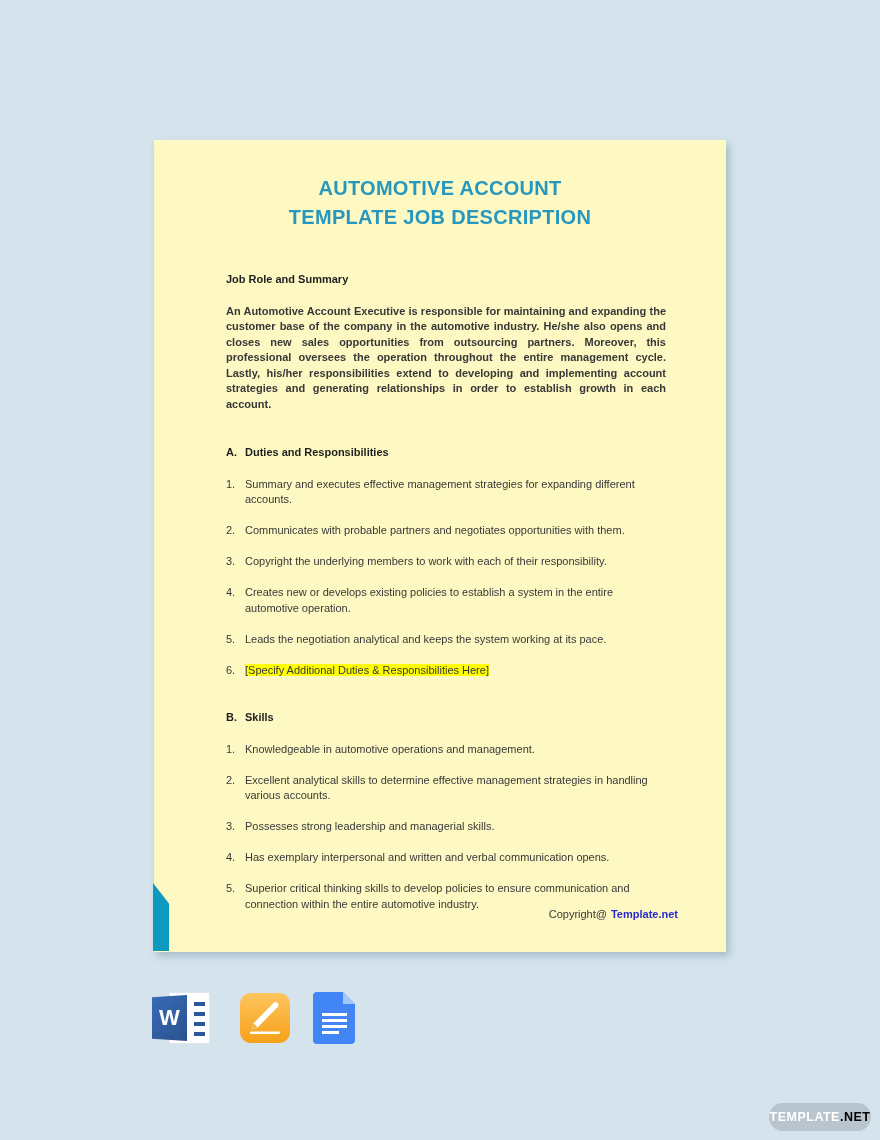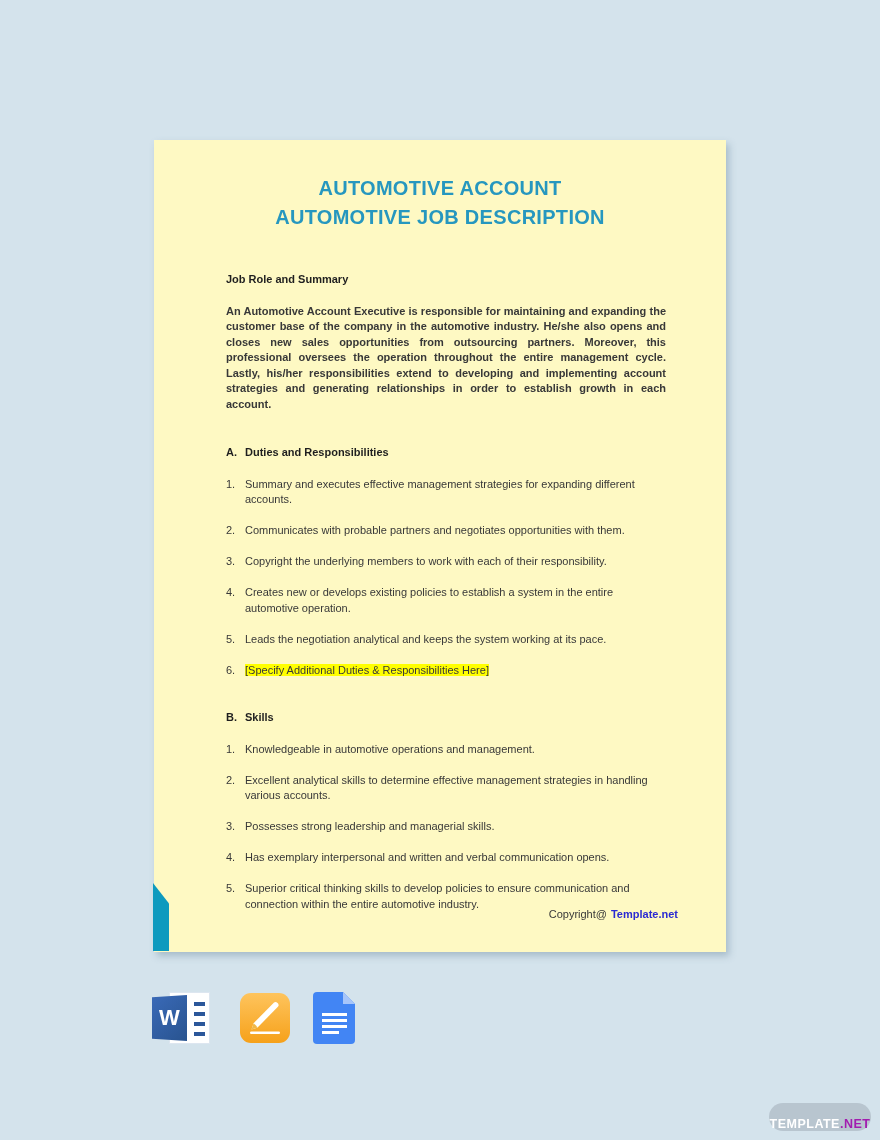--- a/index.html
+++ b/index.html
@@ -92,34 +92,34 @@
   }
   .docs-lines { position:absolute; left:9px; top:21px; width:25px; }
   .docs-lines span { display:block; height:3px; background:#ffffff; margin-bottom:3px; }
   .docs-lines span:nth-child(4) { width:17px; }
 
   
   .watermark {
     position:absolute; left:769px; top:1103px;
     width:102px; height:28px; border-radius:14px;
     background:#b8c5cf;
-    display:flex; align-items:flex-end; justify-content:center;
+    display:flex; align-items:center; justify-content:center;
     font-size:12.5px; letter-spacing:0.5px; white-space:nowrap;
   }
   .watermark .brand { color:#ffffff; font-weight:bold; }
-  .watermark .suffix { color:#a21caf; font-weight:bold; }
+  .watermark .suffix { color:#000000; font-weight:bold; }
 </style>
 </head>
 <body>
 
 <div class="page">
 
   <div class="doc-title">
     <div>AUTOMOTIVE ACCOUNT</div>
-    <div>AUTOMOTIVE JOB DESCRIPTION</div>
+    <div>TEMPLATE JOB DESCRIPTION</div>
   </div>
 
   <div class="content">
 
     <div class="summary-heading">Job Role and Summary</div>
     <div class="summary-body">An Automotive Account Executive is responsible for maintaining and expanding the customer base of the company in the automotive industry. He/she also opens and closes new sales opportunities from outsourcing partners. Moreover, this professional oversees the operation throughout the entire management cycle. Lastly, his/her responsibilities extend to developing and implementing account strategies and generating relationships in order to establish growth in each account.</div>
 
     <div class="section-heading">
       <span class="sec-letter">A.</span>
       <span>Duties and Responsibilities</span>

